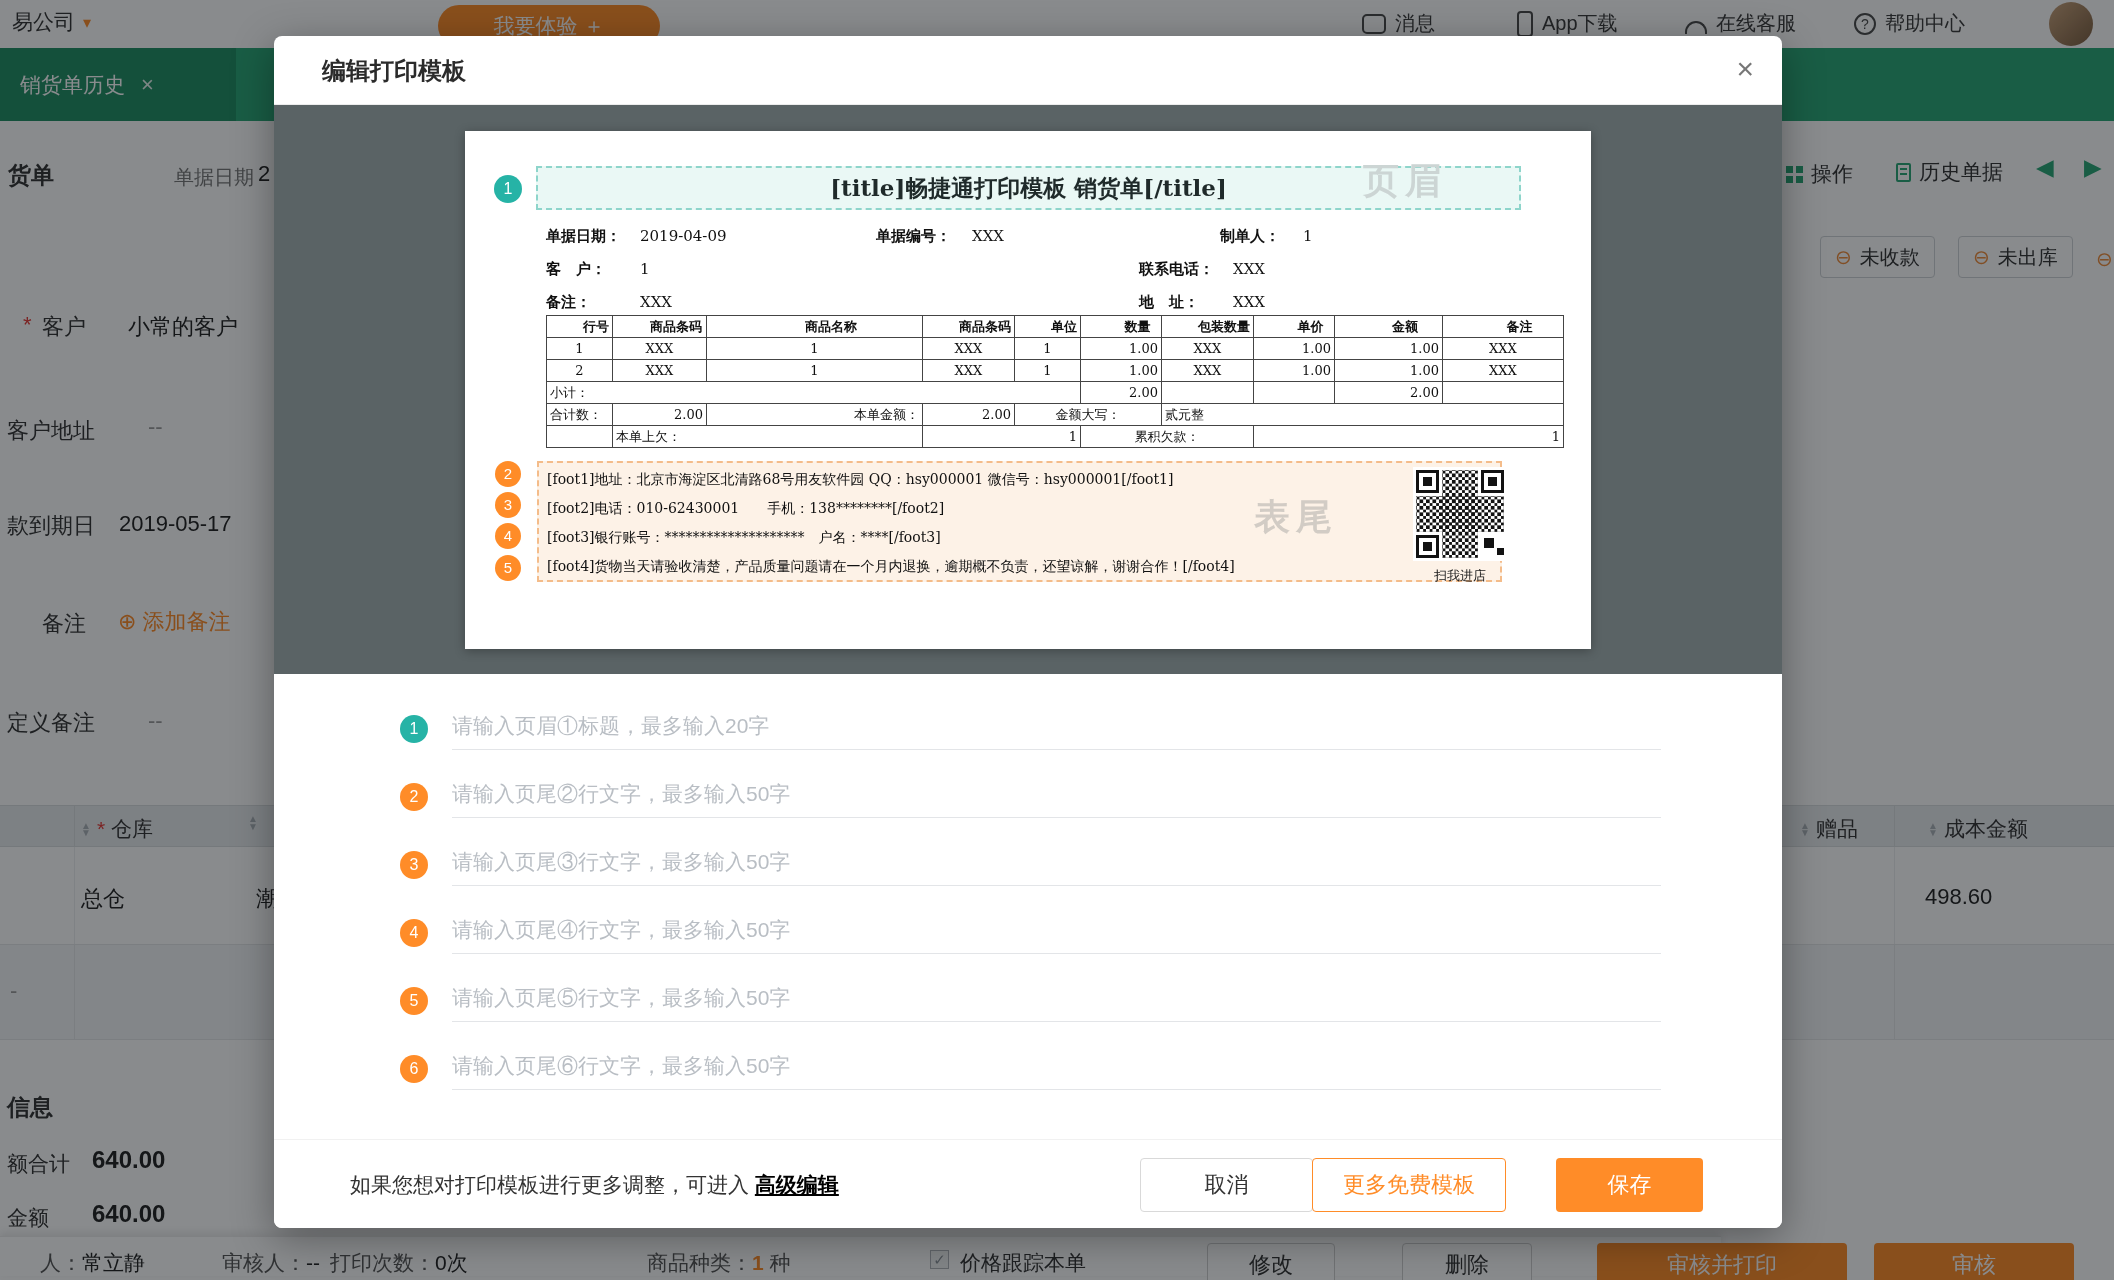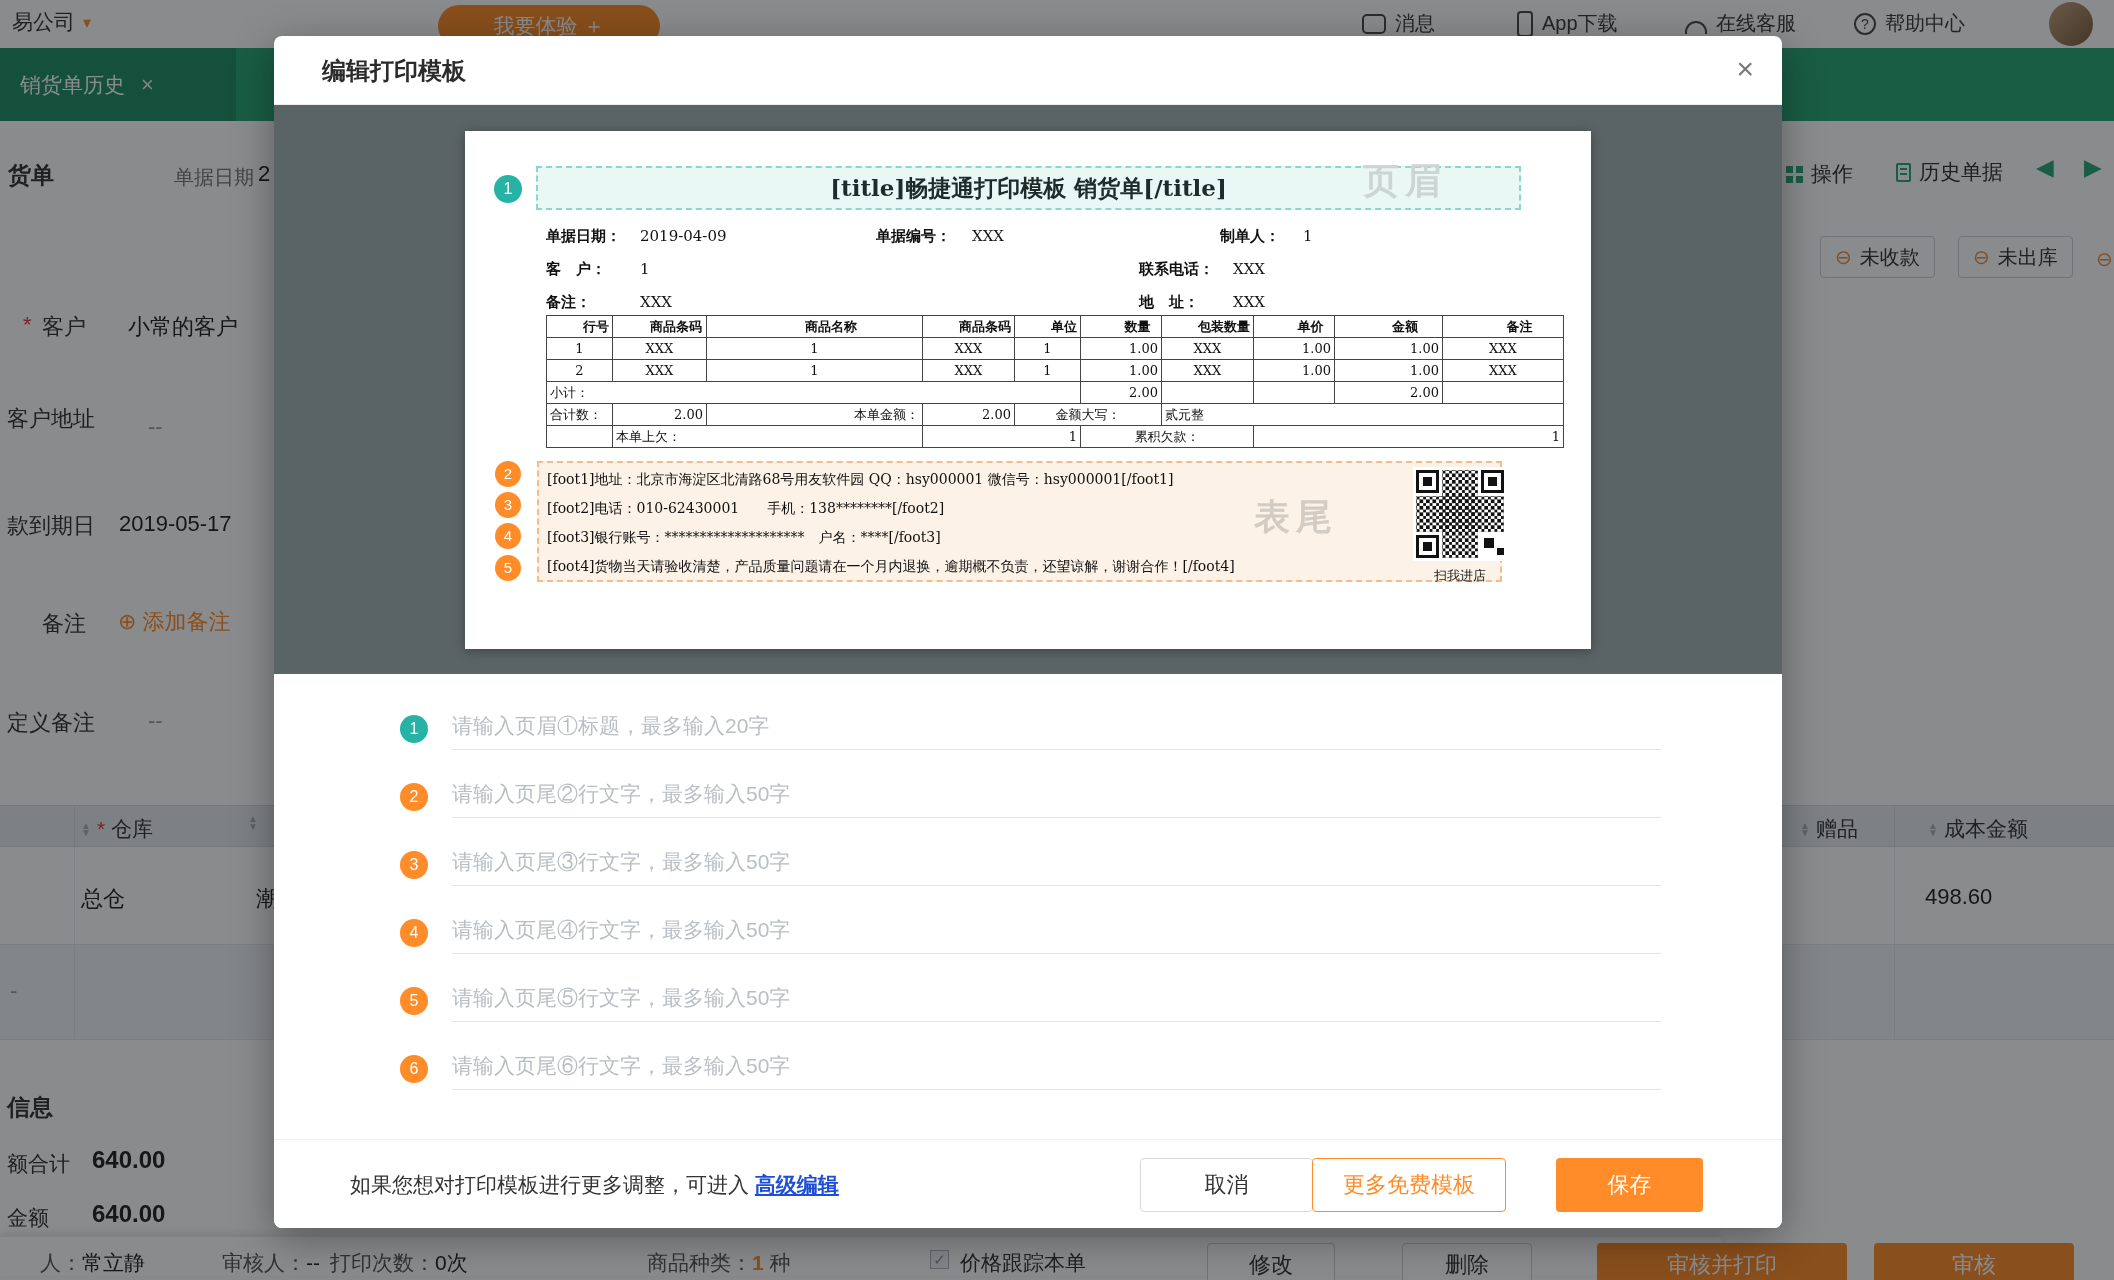--- a/index.html
+++ b/index.html
@@ -82,21 +82,21 @@
   .qr-wrap{position:absolute;left:948px;top:336px;width:94px;text-align:center;}
   .qr-cap{font-size:13px;color:#222;margin-top:2px;font-family:"Liberation Sans",sans-serif;}
 
   .input-row{position:absolute;left:126px;width:1261px;height:66px;}
   .input-row input{position:absolute;left:52px;top:4px;width:1209px;height:48px;border:none;border-bottom:1px solid #e3e5e8;background:transparent;outline:none;font-size:21px;color:#333;font-family:"Liberation Sans",sans-serif;}
   .input-row input::placeholder{color:#b9bec4;}
   .input-row .marker{left:0;top:17px;}
 
   .modal-footer{position:absolute;left:0;top:1103px;width:1508px;height:89px;border-top:1px solid #f1f1f1;background:#fff;}
   .hint{position:absolute;left:76px;top:0;line-height:89px;font-size:21px;color:#333;}
-  .hint a{color:#1d4ed8;font-weight:700;text-decoration:underline;cursor:pointer;}
+  .hint a{color:#000000;font-weight:700;text-decoration:underline;cursor:pointer;}
   .mf-btn{position:absolute;top:18px;height:54px;border-radius:4px;font-size:22px;cursor:pointer;}
   .btn-cancel{left:866px;width:173px;background:#fff;border:1px solid #d9d9d9;color:#333;}
   .btn-more{left:1038px;width:194px;background:#fff;border:1px solid #ff8c28;color:#ff8c28;}
   .btn-save{left:1282px;width:147px;background:#ff8c28;border:none;color:#fff;}
 </style>
 </head>
 <body>
 
 <div class="screen">
 
@@ -156,21 +156,21 @@
     <div class="badge" style="left:1958px;">
       <span class="minus">⊖</span>
       <span>未出库</span>
     </div>
     <span class="abs" style="left:2096px;top:247px;font-size:20px;color:#f08c3a;">⊖</span>
 
     <span class="abs star" style="left:23px;top:312px;">*</span>
     <span class="abs lbl" style="left:42px;top:312px;">客户</span>
     <span class="abs val" style="left:128px;top:312px;">小常的客户</span>
 
-    <span class="abs lbl" style="left:7px;top:404px;">客户地址</span>
+    <span class="abs lbl" style="left:7px;top:416px;">客户地址</span>
     <span class="abs val muted" style="left:148px;top:414px;">--</span>
 
     <span class="abs lbl" style="left:7px;top:511px;">款到期日</span>
     <span class="abs val" style="left:119px;top:511px;">2019-05-17</span>
 
     <span class="abs lbl" style="left:42px;top:609px;">备注</span>
     <div class="abs orange-link" style="left:118px;top:607px;">
       <span>⊕</span>
       <span>添加备注</span>
     </div>

